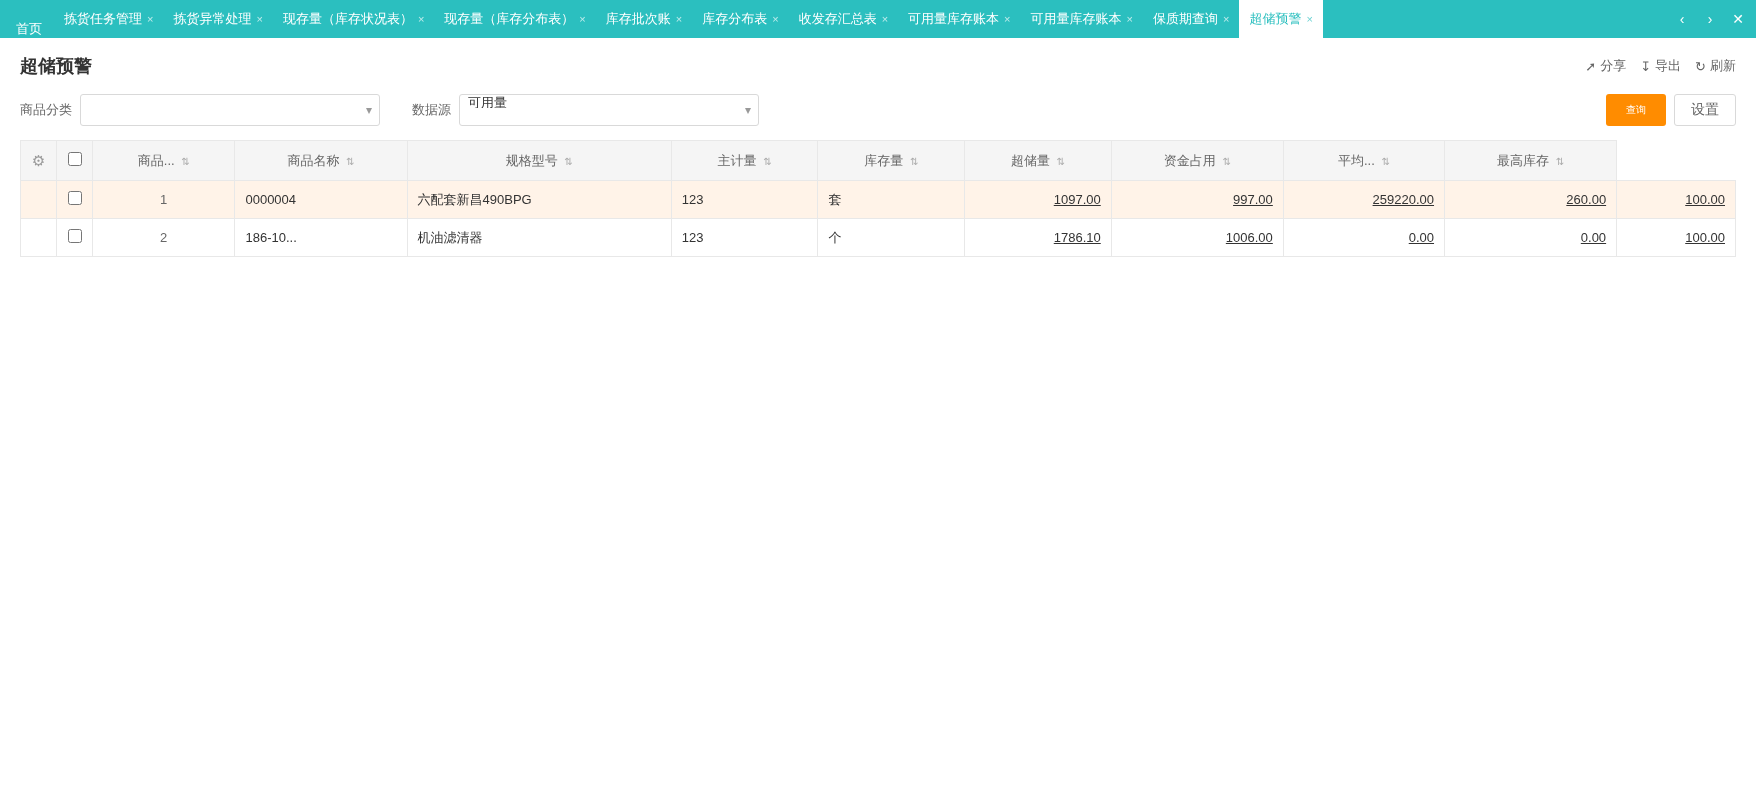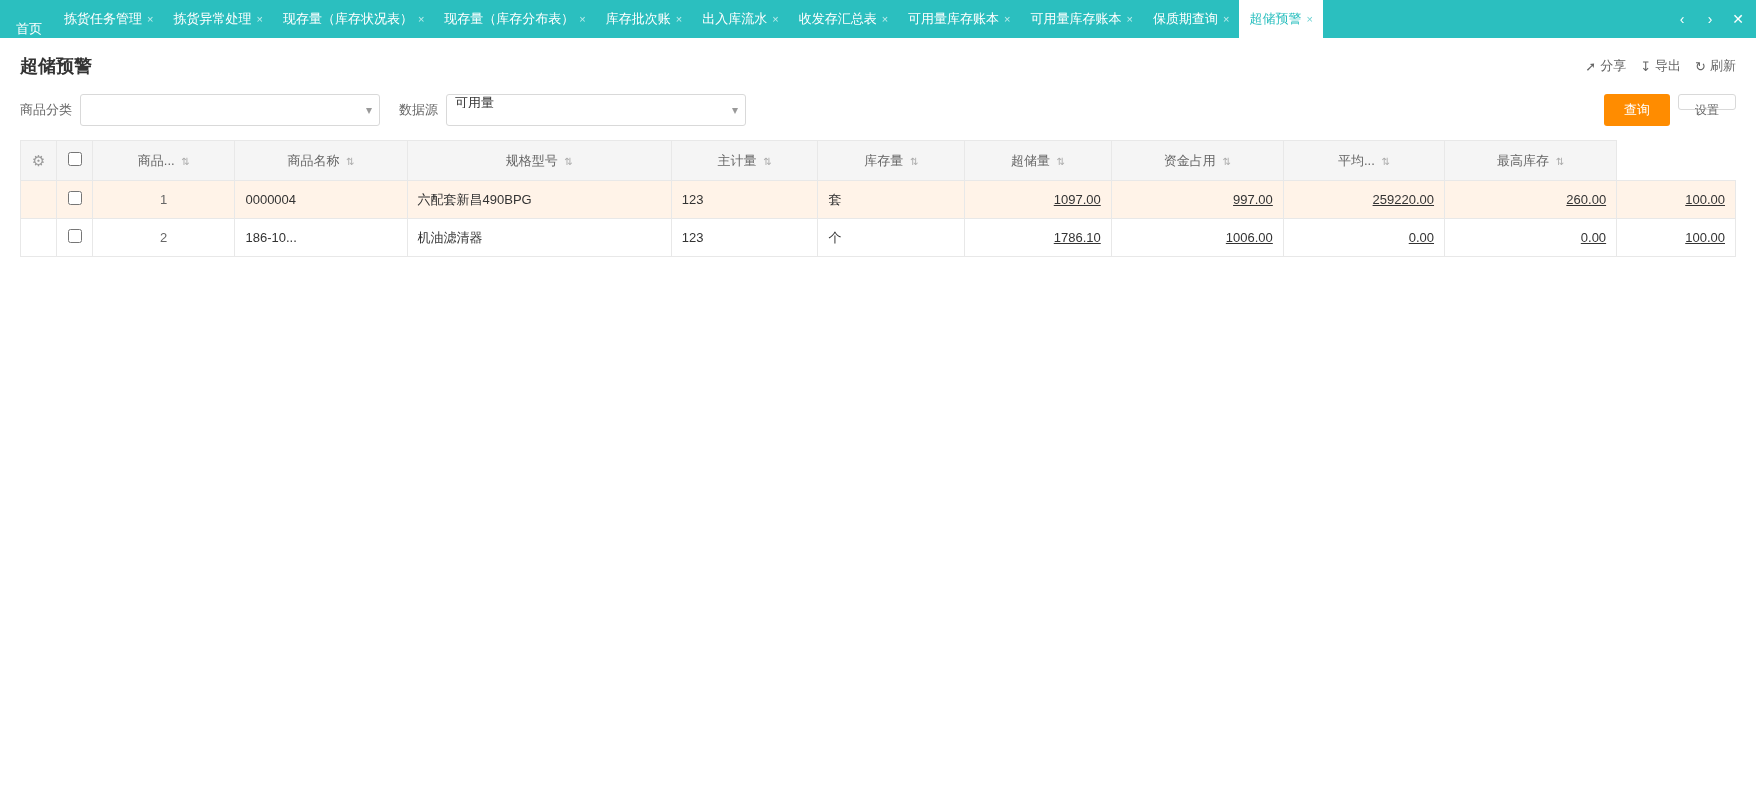--- a/index.html
+++ b/index.html
@@ -87,21 +87,21 @@
       gap: 4px;
       color: #666;
       cursor: pointer;
       font-size: 13px;
     }
 
     
     .filter-row {
       display: flex;
       align-items: center;
-      gap: 19px;
+      gap: 32px;
       margin-bottom: 14px;
     }
     .filter-group {
       display: flex;
       align-items: center;
       gap: 8px;
     }
     .filter-label {
       color: #666;
       font-size: 13px;
@@ -138,31 +138,31 @@
       display: flex;
       gap: 8px;
     }
     .btn-query {
       background: #ff8c00;
       color: #fff;
       border: none;
       border-radius: 3px;
       padding: 0 20px;
       height: 32px;
-      font-size: 13px;
+      font-size: 10px;
       cursor: pointer;
     }
     .btn-settings {
       background: #fff;
       color: #666;
       border: 1px solid #d9d9d9;
       border-radius: 3px;
-      padding: 7px 16px;
-      height: 16px;
-      font-size: 12px;
+      padding: 0 16px;
+      height: 32px;
+      font-size: 14px;
       cursor: pointer;
     }
 
     
     .data-table {
       width: 100%;
       border-collapse: collapse;
       font-size: 13px;
     }
     .data-table thead tr {
@@ -241,21 +241,21 @@
   </div>
   <div class="top-nav-item">
     <span>现存量（库存分布表）</span>
     <span class="close-x">×</span>
   </div>
   <div class="top-nav-item">
     <span>库存批次账</span>
     <span class="close-x">×</span>
   </div>
   <div class="top-nav-item">
-    <span>出入库流水</span>
+    <span>库存分布表</span>
     <span class="close-x">×</span>
   </div>
   <div class="top-nav-item">
     <span>收发存汇总表</span>
     <span class="close-x">×</span>
   </div>
   <div class="top-nav-item">
     <span>可用量库存账本</span>
     <span class="close-x">×</span>
   </div>

